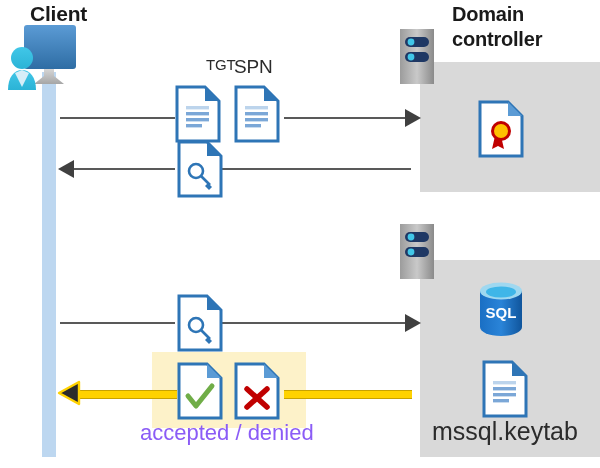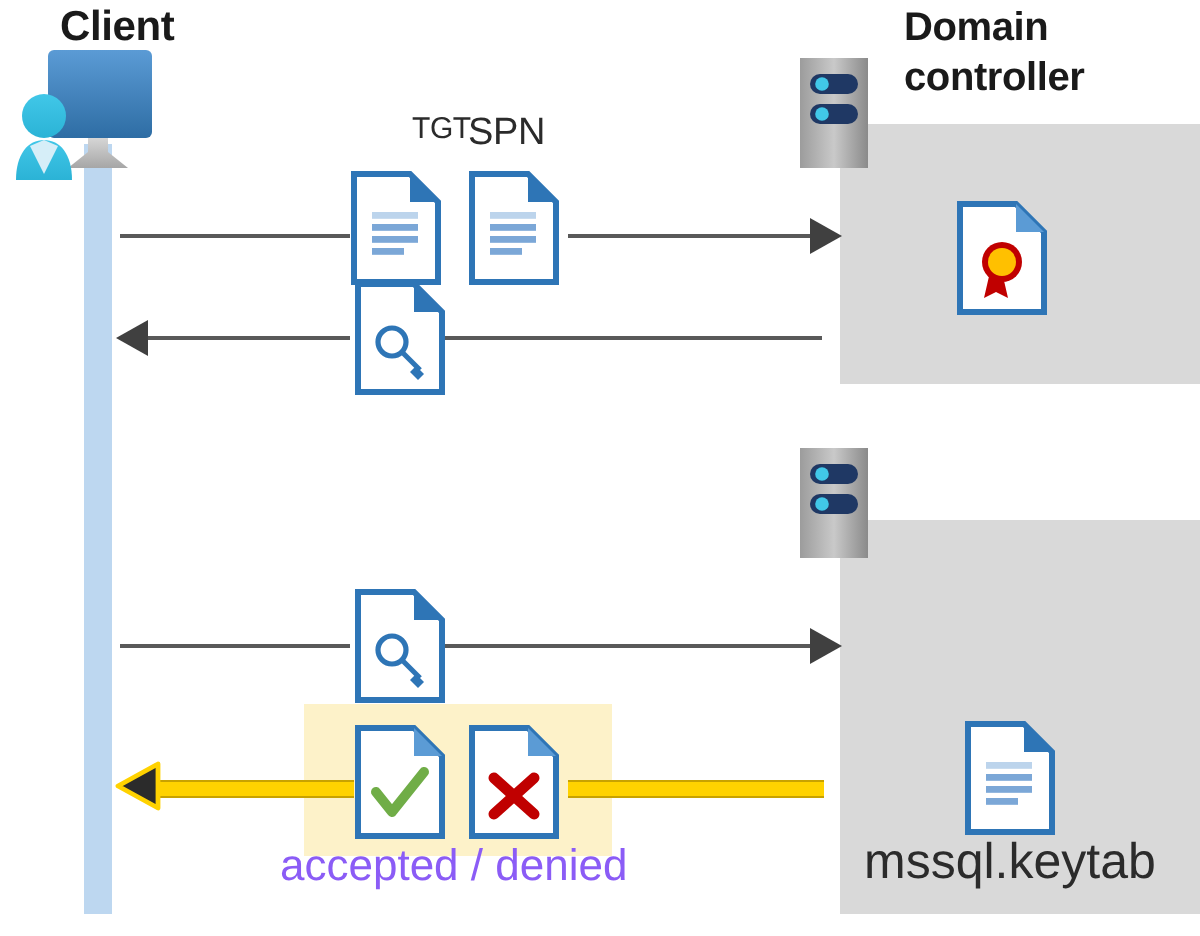--- a/index.html
+++ b/index.html
@@ -196,20 +196,35 @@
       <path d="M2 2 H30 L44 16 V56 H2 Z" fill="#ffffff" stroke="#2e75b6" stroke-width="3"></path>
       <path d="M30 2 L44 16 H30 Z" fill="#2e75b6"></path>
       <g fill="none" stroke="#2e75b6" stroke-width="2.6">
         <circle cx="19" cy="31" r="7"></circle>
         <path d="M24 36 L33 45"></path>
       </g>
       <path d="M31 43 l4 4 l-3 3 l-4 -4 z" fill="#2e75b6"></path>
     </svg>
   </div>
 
+  <div class="abs" style="left:476px;top:281px;width:50px;height:58px;">
+    <svg width="50" height="58" viewBox="0 0 50 58">
+      <defs>
+        <linearGradient id="gDb" x1="0" y1="0" x2="1" y2="0">
+          <stop offset="0" stop-color="#1a6fc4"></stop>
+            <stop offset="0.5" stop-color="#2a84d8"></stop>
+            <stop offset="1" stop-color="#10559c"></stop>
+        </linearGradient>
+      </defs>
+      <path d="M4 10 v36 c0 5 9 9 21 9 c12 0 21 -4 21 -9 v-36 z" fill="url(#gDb)"></path>
+      <ellipse cx="25" cy="10" rx="21" ry="8.5" fill="#9fd8f0"></ellipse>
+      <ellipse cx="25" cy="11" rx="15" ry="5.5" fill="#3fb6e8"></ellipse>
+      <text x="25" y="37" font-family="Liberation Sans, sans-serif" font-size="15" font-weight="bold" fill="#ffffff" text-anchor="middle">SQL</text>
+    </svg>
+  </div>
 
   <div class="abs" style="left:482px;top:360px;width:46px;height:58px;">
     <svg width="46" height="58" viewBox="0 0 46 58">
       <path d="M2 2 H30 L44 16 V56 H2 Z" fill="#ffffff" stroke="#2e75b6" stroke-width="3"></path>
       <path d="M30 2 L44 16 H30 Z" fill="#2e75b6"></path>
       <g fill="#7ba7d7">
         <rect x="11" y="27" width="23" height="3.4"></rect>
         <rect x="11" y="33" width="23" height="3.4"></rect>
         <rect x="11" y="39" width="16" height="3.4"></rect>
       </g>

